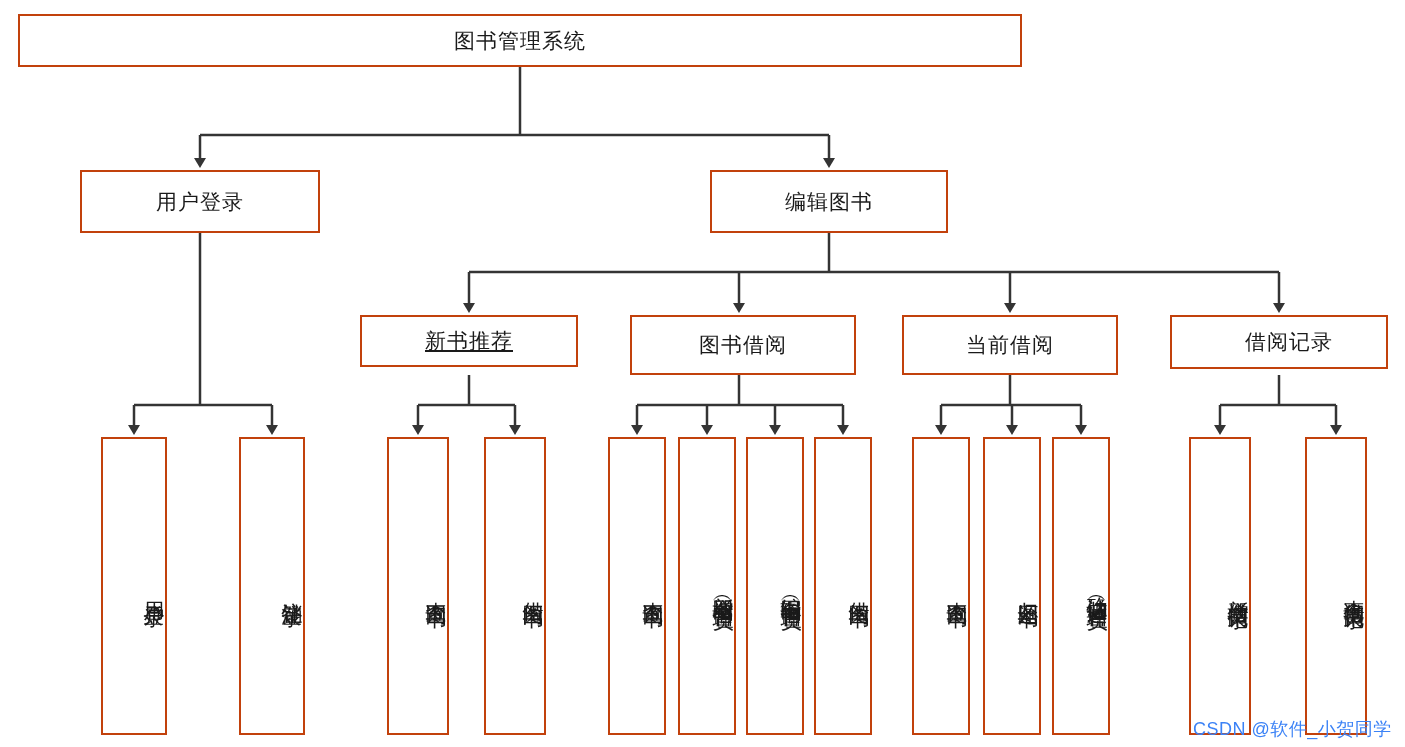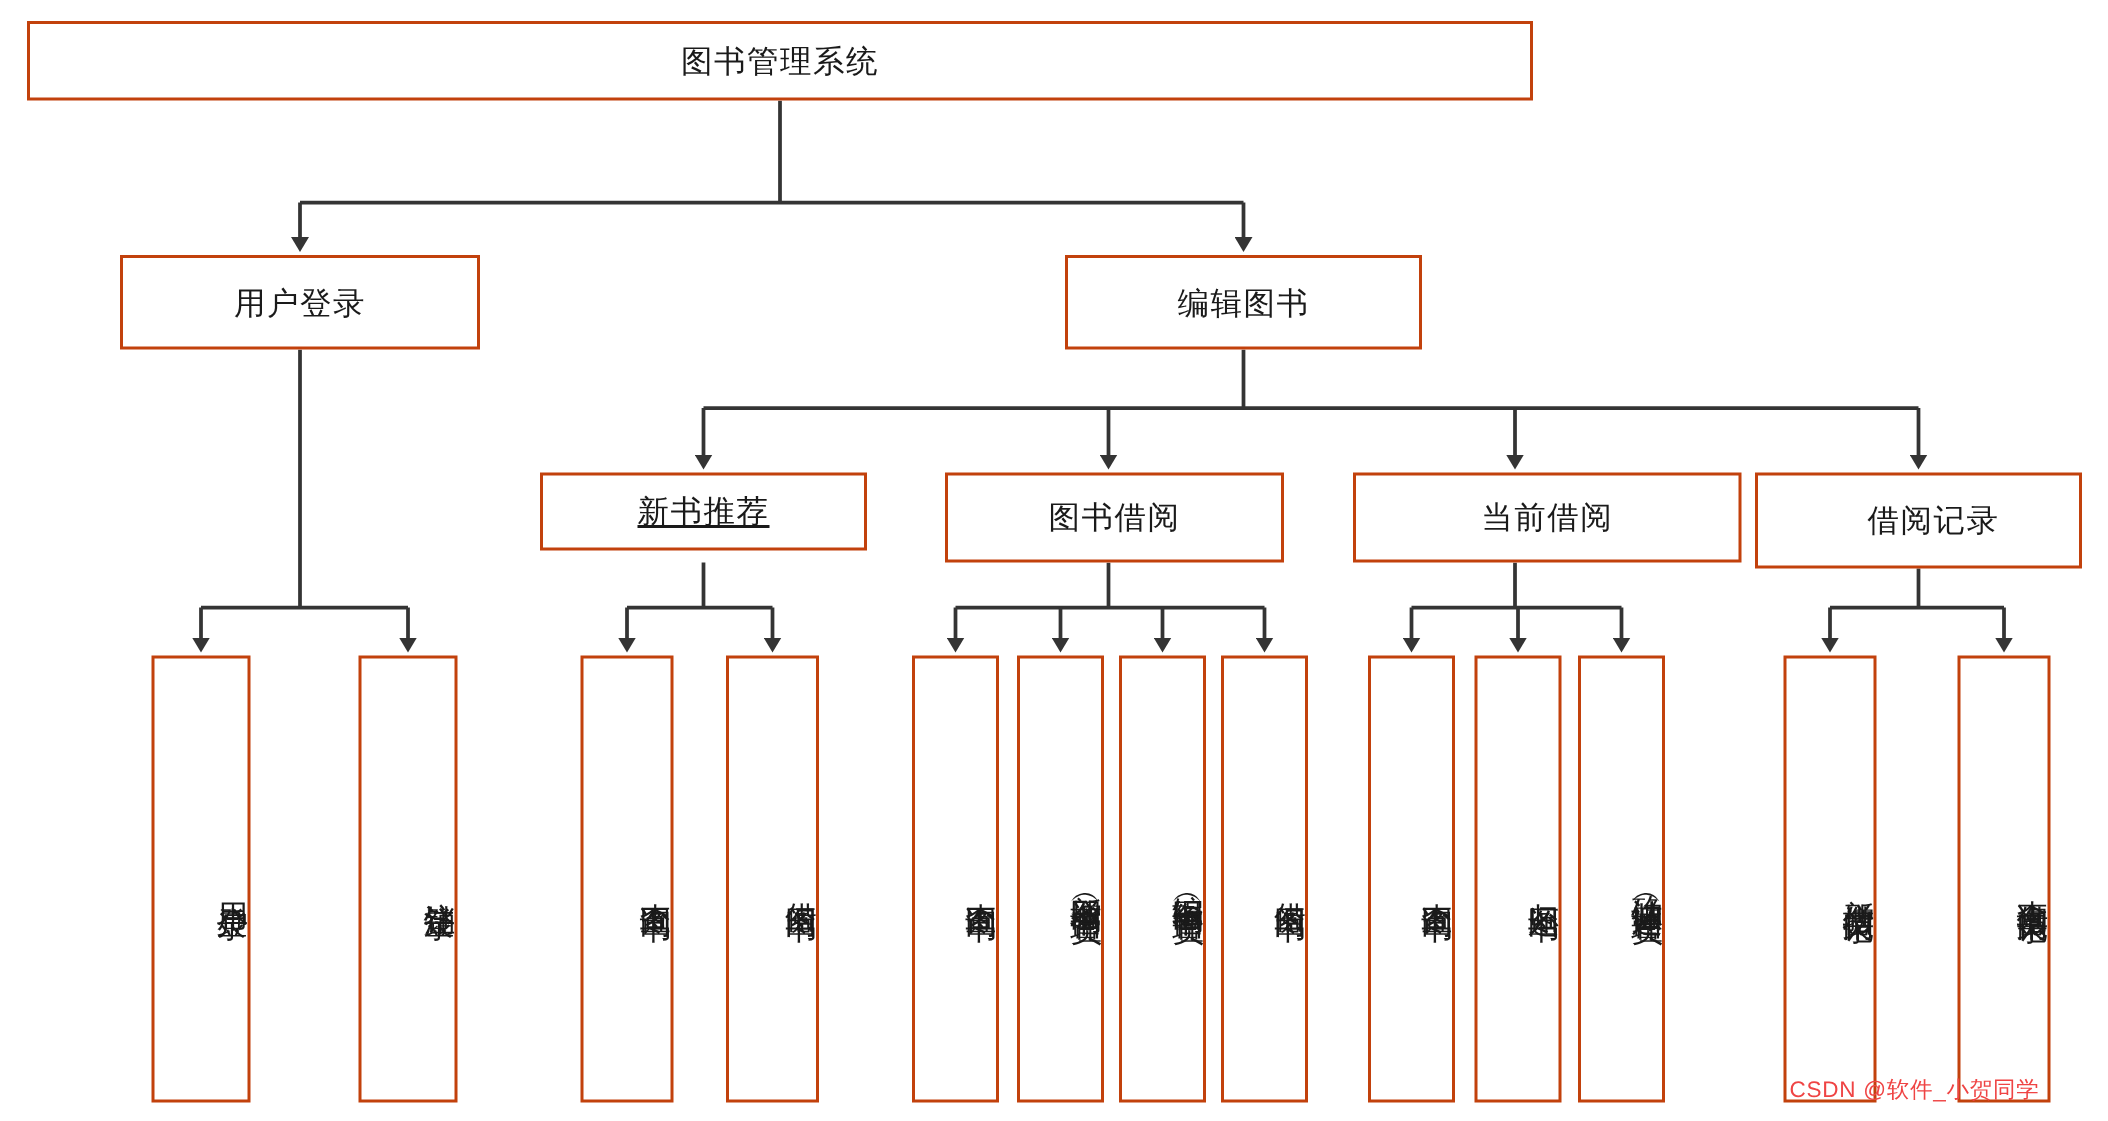--- a/index.html
+++ b/index.html
@@ -48,22 +48,22 @@
     line-height: 1.05;
   }
   .node.v .vlabel {
     writing-mode: vertical-rl;
     text-orientation: upright;
     display: block;
     white-space: nowrap;
   }
   .watermark {
     position: absolute;
-    font-size: 15px;
-    color: #ef4444;
+    font-size: 18px;
+    color: #3b82f6;
     white-space: nowrap;
     letter-spacing: 0.5px;
     text-align: right;
   }
 </style>
 </head>
 <body>
 
 <div id="canvas">
 
@@ -119,24 +119,24 @@
       </div>
       <div class="node h" style="left: 710px; top: 170px; width: 238px; height: 63px;">
         <span>编辑图书</span>
       </div>
       <div class="node h" style="left: 360px; top: 315px; width: 218px; height: 52px; text-decoration: underline;">
         <span>新书推荐</span>
       </div>
       <div class="node h" style="left: 630px; top: 315px; width: 226px; height: 60px;">
         <span>图书借阅</span>
       </div>
-      <div class="node h" style="left: 902px; top: 315px; width: 259px; height: 60px;">
+      <div class="node h" style="left: 902px; top: 315px; width: 216px; height: 60px;">
         <span>当前借阅</span>
       </div>
-      <div class="node h" style="left: 1170px; top: 315px; width: 218px; height: 64px; padding-left: 20px;">
+      <div class="node h" style="left: 1170px; top: 315px; width: 218px; height: 54px; padding-left: 20px;">
         <span>借阅记录</span>
       </div>
       <div class="node v" style="left: 101px; top: 437px; width: 66px; height: 298px;">
         <span class="vlabel">用户登录</span>
       </div>
       <div class="node v" style="left: 239px; top: 437px; width: 66px; height: 298px;">
         <span class="vlabel">注销登录</span>
       </div>
       <div class="node v" style="left: 387px; top: 437px; width: 62px; height: 298px;">
         <span class="vlabel">查询图书</span>

